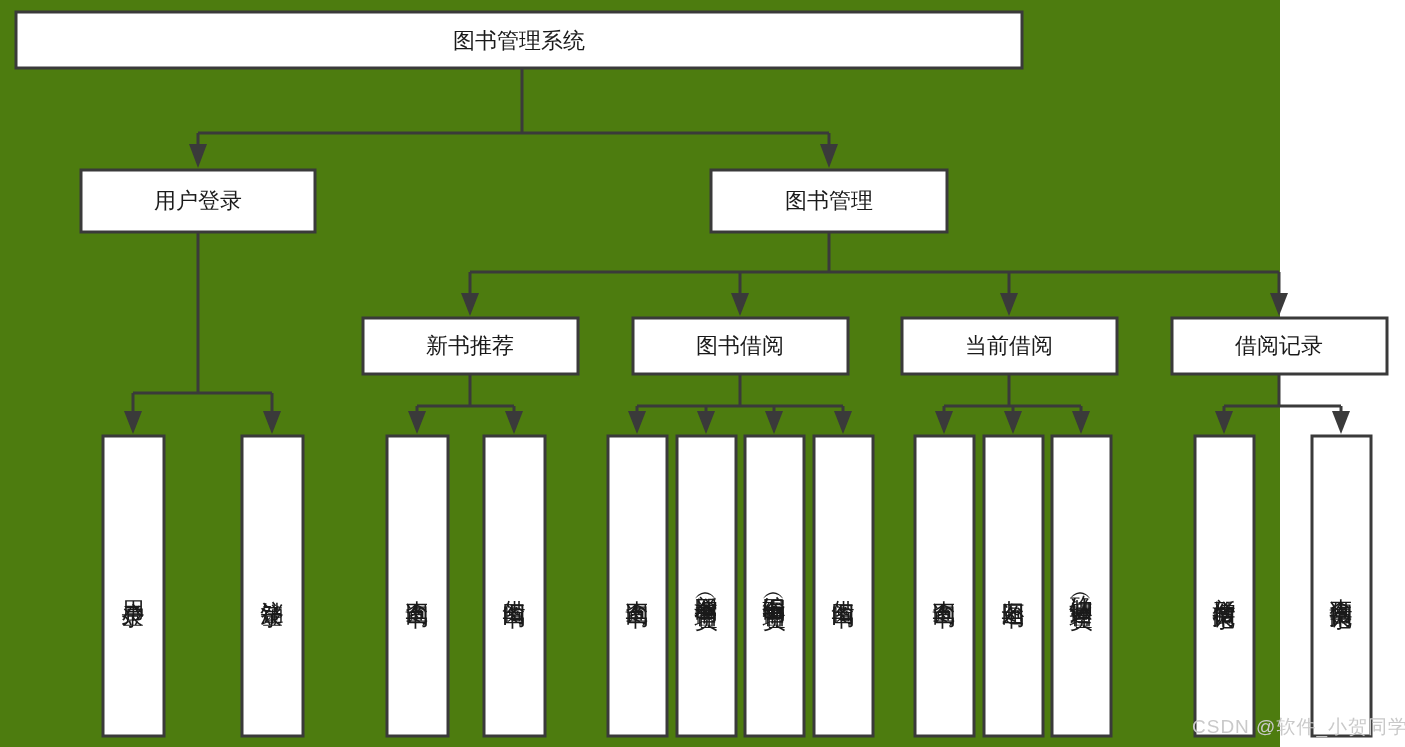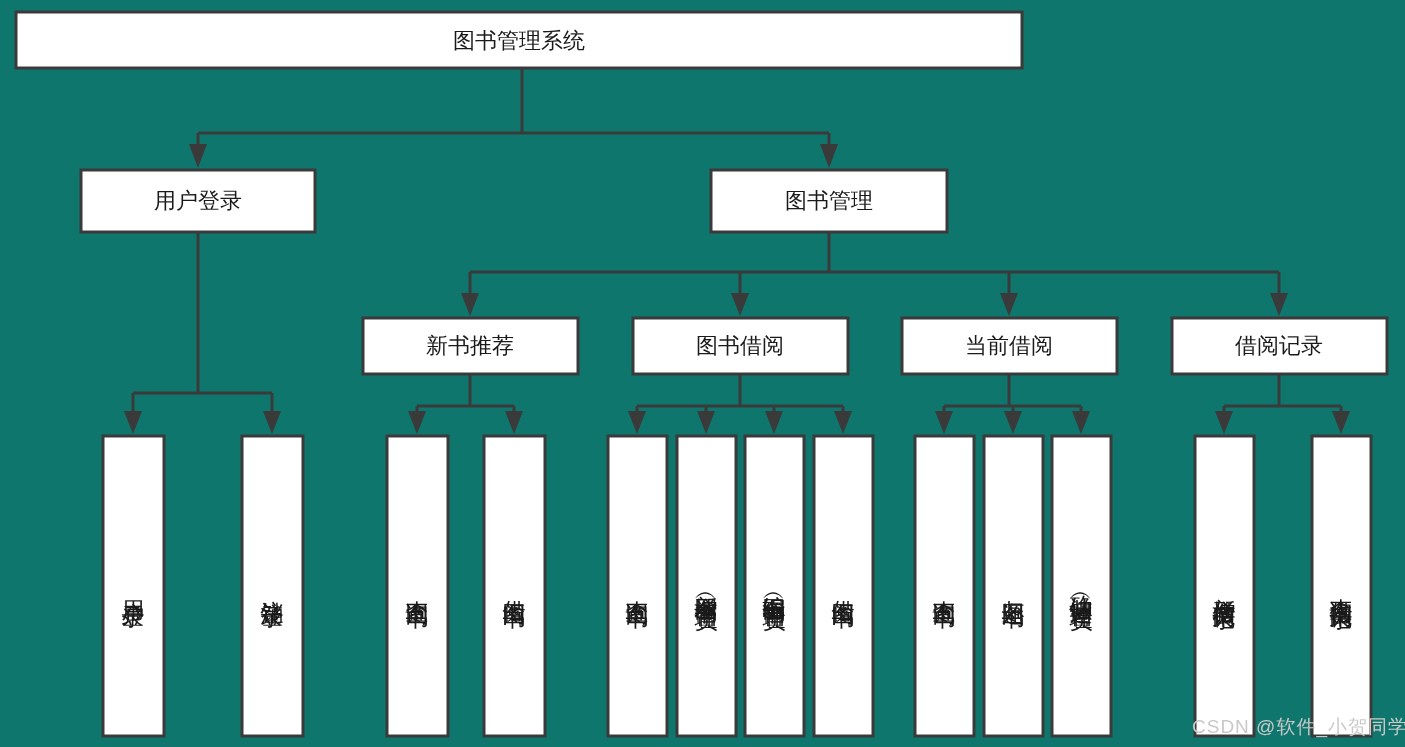--- a/index.html
+++ b/index.html
@@ -8,23 +8,24 @@
     background: #ffffff;
   }
   body {
     width: 1405px;
     height: 747px;
     overflow: hidden;
     font-family: "Liberation Sans", sans-serif;
   }
   #diagram-root {
     position: relative;
-    width: 1405px;
+    width: 1260px;
     height: 747px;
-    background: #0f766e;
+    background: #4d7c0f;
+    padding-left: 20px;
   }
   svg#tree-svg {
     position: absolute;
     left: 0;
     top: 0;
     width: 1405px;
     height: 747px;
   }
   .node-rect {
     fill: #ffffff;

